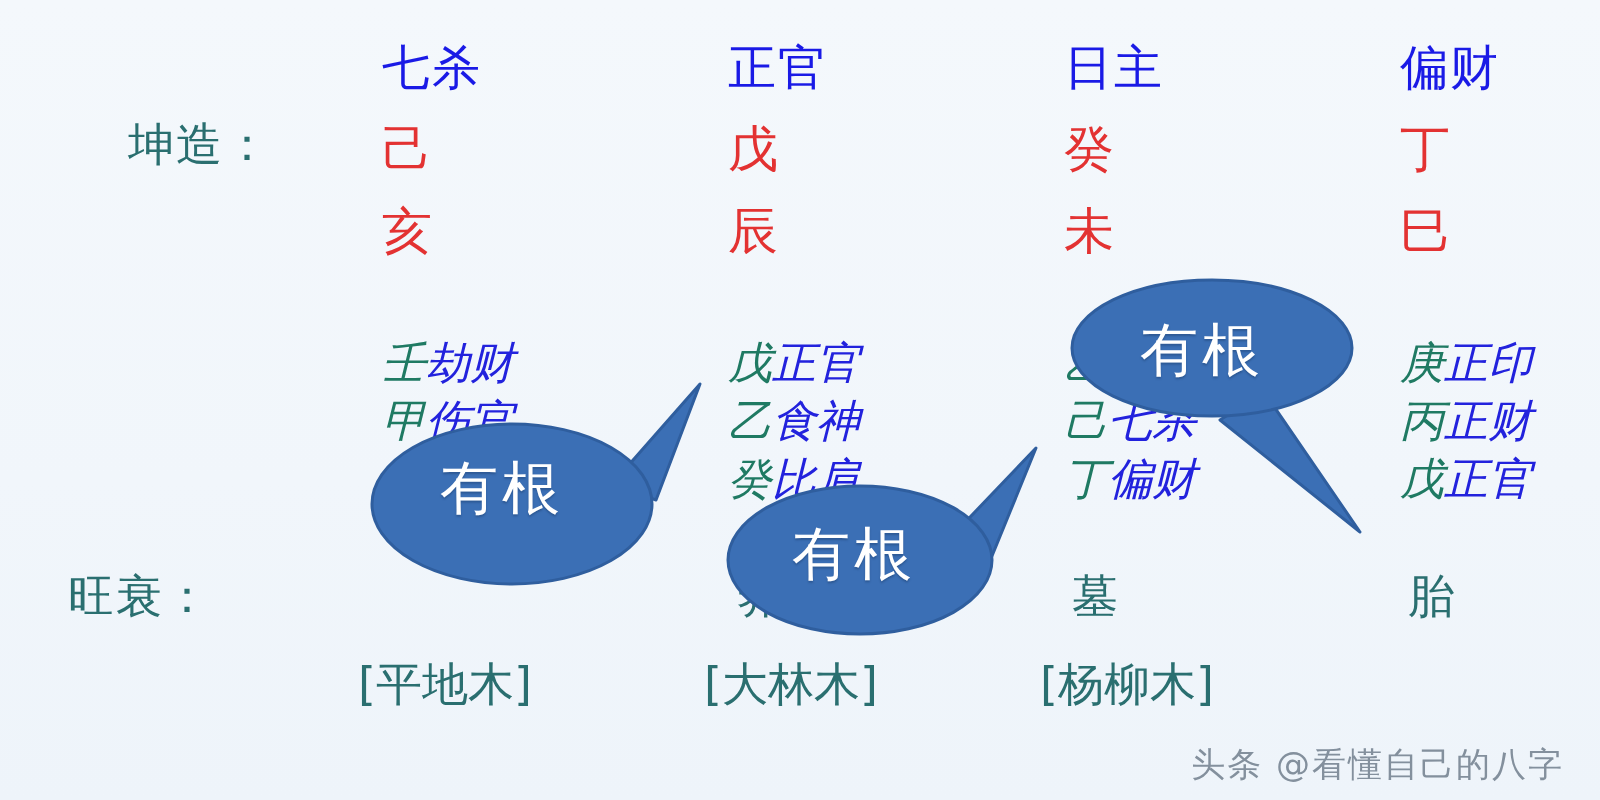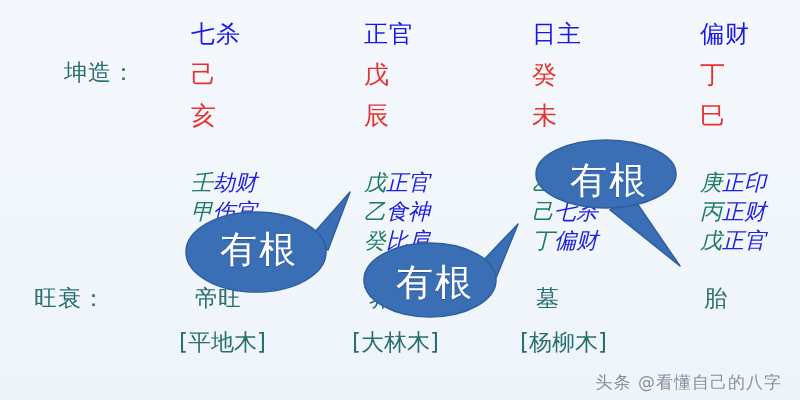--- a/index.html
+++ b/index.html
@@ -112,21 +112,21 @@
     position: absolute;
     pointer-events: auto;
   }
   .callout svg {
     display: block;
     overflow: visible;
   }
   .callout-text {
     position: absolute;
     color: #ffffff;
-    font-size: 37px;
+    font-size: 29px;
     letter-spacing: 2px;
     white-space: nowrap;
     text-shadow: 0 1px 1px rgba(20,50,90,0.35);
   }
 
   #callout-0 { left: 178px; top: 190px; }
   #callout-0 .callout-text { left: 42px; top: 35px; }
 
   #callout-1 { left: 358px; top: 222px; }
   #callout-1 .callout-text { left: 38px; top: 36px; }
@@ -155,21 +155,20 @@
   <div class="row-label" id="label-wangshuai">旺衰：</div>
 
   <div class="pillar" id="pillar-0">
     <div class="ten-god-top">七杀</div>
     <div class="stem-char">己</div>
     <div class="branch-char">亥</div>
     <div class="hidden-stems">
       <div class="hidden-line"><span class="hs-stem">壬</span><span class="hs-god">劫财</span></div>
       <div class="hidden-line"><span class="hs-stem">甲</span><span class="hs-god">伤官</span></div>
     </div>
-    <div class="vigor">帝旺</div>
     <div class="nayin">[平地木]</div>
   </div>
 
   <div class="pillar" id="pillar-1">
     <div class="ten-god-top">正官</div>
     <div class="stem-char">戊</div>
     <div class="branch-char">辰</div>
     <div class="hidden-stems">
       <div class="hidden-line"><span class="hs-stem">戊</span><span class="hs-god">正官</span></div>
       <div class="hidden-line"><span class="hs-stem">乙</span><span class="hs-god">食神</span></div>

